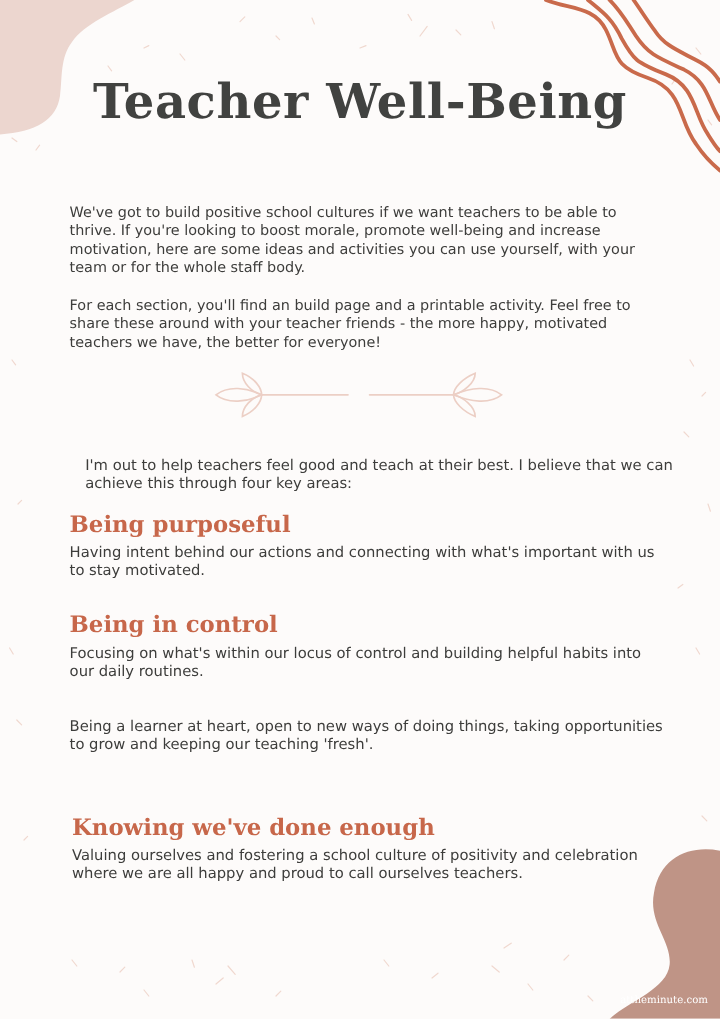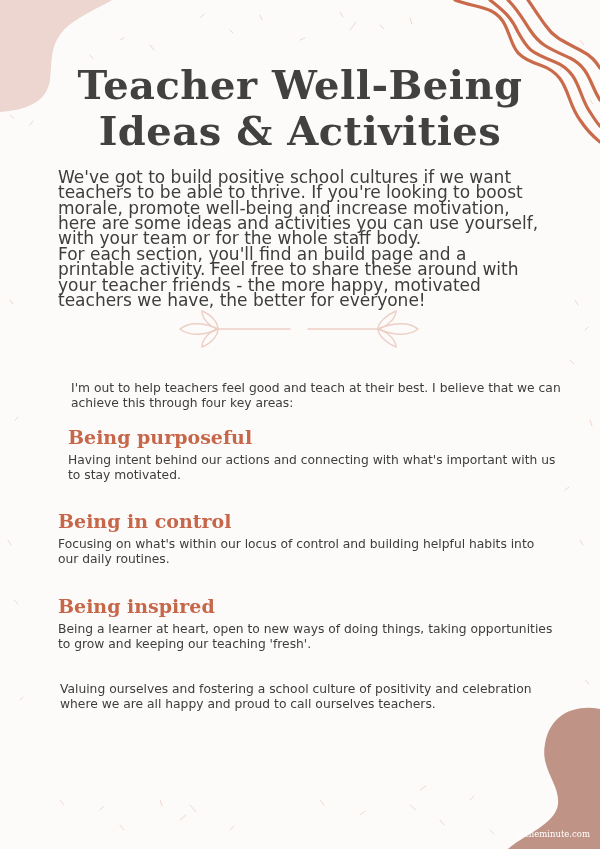--- a/index.html
+++ b/index.html
@@ -22,40 +22,40 @@
     font-weight: bold;
     font-size: 40px; line-height: 46px;
     color: #414240;
     letter-spacing: 0.5px;
     margin: 0;
   }
   .title span { display: block; }
 
   .intro {
     position: absolute; left: 58px; width: 490px;
-    font-size: 17px; line-height: 15.3px;
+    font-size: 12px; line-height: 15.3px;
     margin: 0; color: #3d3d3b;
   }
   .intro-1 { top: 170px; }
   .intro-2 { top: 247px; }
 
   .divider { position: absolute; left: 178px; top: 305px; }
 
   .lead { position: absolute; left: 58px; top: 368px; width: 490px; font-size: 12.3px; line-height: 15.3px; margin: 13px; }
 
   .area { position: absolute; left: 58px; width: 500px; }
   .area h2 {
     margin: 0;
     font-family: "DejaVu Serif", serif;
     font-weight: bold;
     font-size: 19px; line-height: 24px;
     color: #c7674a;
   }
   .area p { margin: 4px 0 0 0; font-size: 12.3px; line-height: 15.3px; color: #3d3d3b; }
-  .area-1 { top: 425px; margin-left: 10px; }
+  .area-1 { top: 425px; }
   .area-2 { top: 509px; }
   .area-3 { top: 594px; }
   .area-4 { top: 678px; left: 60px; }
 
   .footer-site {
     position: absolute; right: 10px; bottom: 10px;
     font-family: "DejaVu Serif", serif; font-weight: normal;
     font-size: 8.5px; color: #ffffff;
   }
 </style>
@@ -121,21 +121,20 @@
     <path d="M88,0 C95,10 100,18 106,26 C114,38 125,42 140,50 C152,56 156,62 160,68"></path>
   </g>
 </svg>
 
 <svg class="deco blob-br" width="120" height="145" viewBox="0 0 120 145">
   <path d="M120,5 C95,0 70,10 65,40 C60,65 80,80 78,100 C76,120 45,130 28,145 L120,145 Z" fill="#bf9486"></path>
 </svg>
 
 <h1 class="title">
   <span>Teacher Well-Being</span>
-  <span>Ideas &amp; Activities</span>
 </h1>
 
 <p class="intro intro-1">We've got to build positive school cultures if we want teachers to be able to thrive. If you're looking to boost morale, promote well-being and increase motivation, here are some ideas and activities you can use yourself, with your team or for the whole staff body.</p>
 <p class="intro intro-2">For each section, you'll find an build page and a printable activity. Feel free to share these around with your teacher friends - the more happy, motivated teachers we have, the better for everyone!</p>
 
 <svg class="divider" width="244" height="50" viewBox="0 0 244 50">
   <g fill="none" stroke="#eccfc5" stroke-width="1.4" stroke-linecap="round">
 
     <line x1="40" y1="24" x2="112" y2="24"></line>
     <path d="M2,24 C12,16 28,18 40,24 C28,30 12,32 2,24 Z"></path>
@@ -153,20 +152,20 @@
 
 <section class="area area-1">
   <h2>Being purposeful</h2>
   <p>Having intent behind our actions and connecting with what's important with us to stay motivated.</p>
 </section>
 <section class="area area-2">
   <h2>Being in control</h2>
   <p>Focusing on what's within our locus of control and building helpful habits into our daily routines.</p>
 </section>
 <section class="area area-3">
-  <h2>Being inspired</h2>
   <p>Being a learner at heart, open to new ways of doing things, taking opportunities to grow and keeping our teaching 'fresh'.</p>
 </section>
 <section class="area area-4">
+  <h2>Knowing we've done enough</h2>
   <p>Valuing ourselves and fostering a school culture of positivity and celebration where we are all happy and proud to call ourselves teachers.</p>
 </section>
 
 <div class="footer-site">attheminute.com</div>
 
 </body></html>

